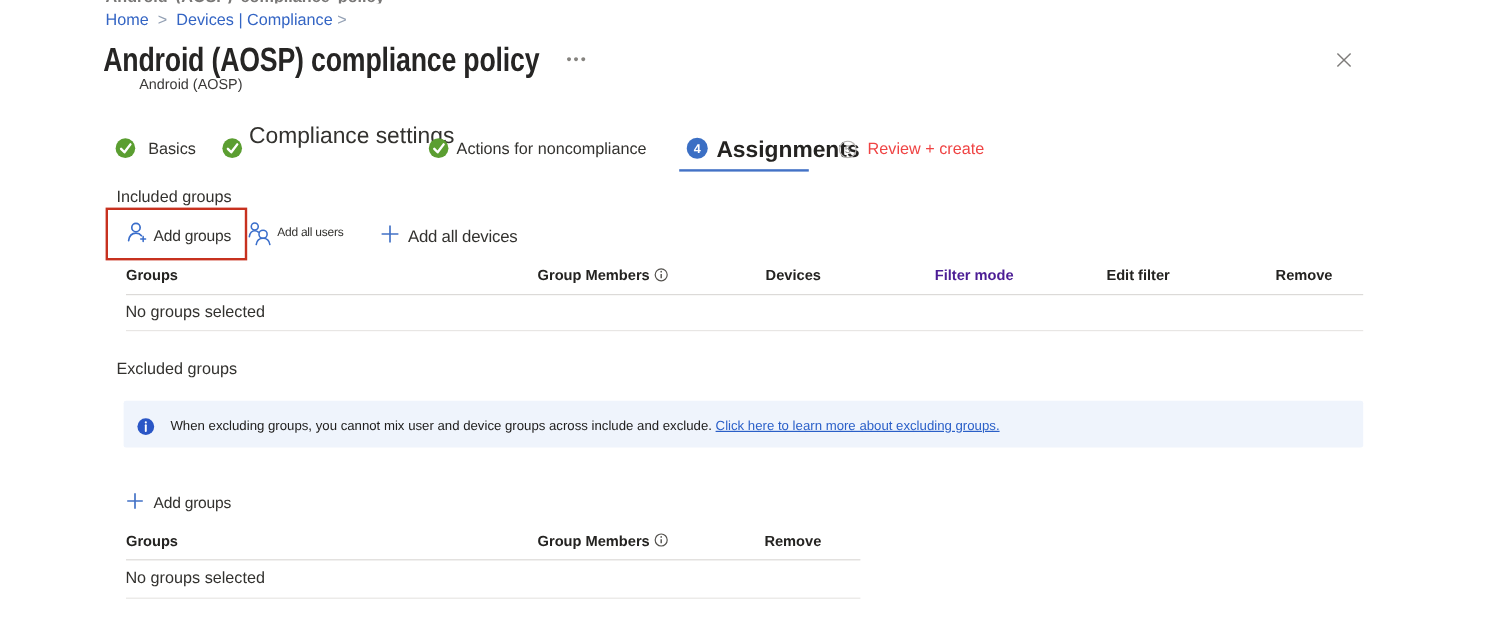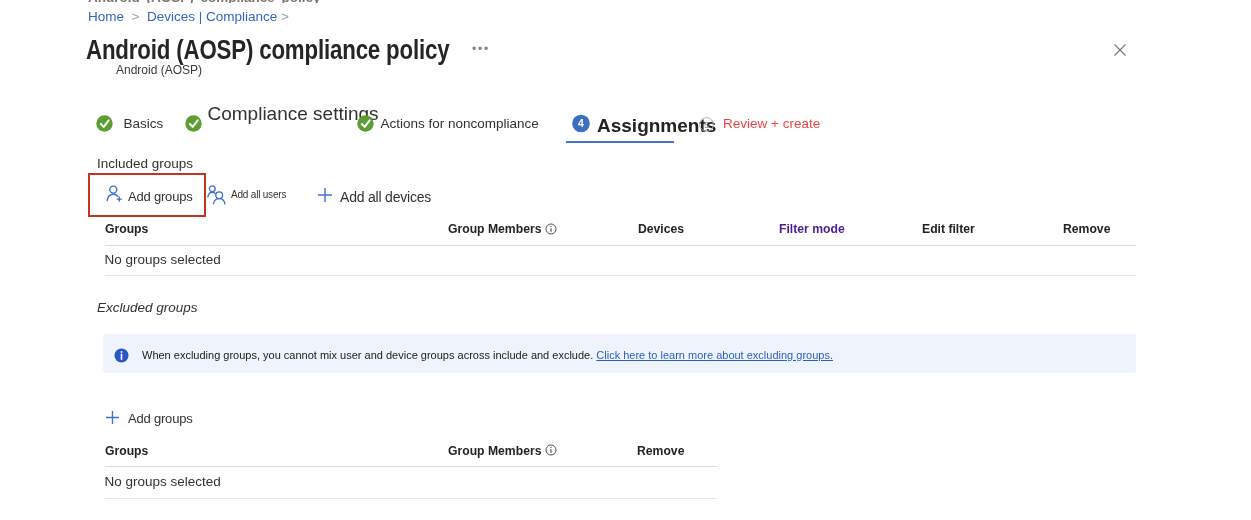--- a/index.html
+++ b/index.html
@@ -94,21 +94,21 @@
     <circle cx="6" cy="3.4" r="0.7" fill="#55534f"></circle>
   </svg>
   <div class="abs" style="left:638px;top:222px;font-size:12.2px;font-weight:bold;color:#242321;">Devices</div>
   <div class="abs" style="left:779px;top:222px;font-size:12.2px;font-weight:bold;color:#4c1d95;">Filter mode</div>
   <div class="abs" style="left:922px;top:222px;font-size:12.2px;font-weight:bold;color:#242321;">Edit filter</div>
   <div class="abs" style="left:1063px;top:222px;font-size:12.2px;font-weight:bold;color:#242321;">Remove</div>
   <div class="hline" style="left:105px;top:245px;width:1031px;"></div>
   <div class="abs dark" style="left:104.5px;top:251.5px;font-size:13.5px;">No groups selected</div>
   <div class="hline" style="left:105px;top:274.5px;width:1031px;background:#e8e6e4;"></div>
 
-  <div class="abs dark" style="left:97px;top:300px;font-size:13.5px;font-style:italic;">Excluded groups</div>
+  <div class="abs dark" style="left:97px;top:300px;font-size:13.5px;">Excluded groups</div>
 
   <div class="abs" style="left:103px;top:334px;width:1033px;height:39px;background:#eff4fc;border-radius:2px;"></div>
   <svg class="abs" style="left:114px;top:347.5px;" width="15" height="15" viewBox="0 0 15 15">
     <circle cx="7.5" cy="7.5" r="7" fill="#2a56c6"></circle>
     <path d="M7.5 6.4 V11.2" stroke="#fff" stroke-width="1.6" stroke-linecap="round"></path>
     <circle cx="7.5" cy="4" r="0.9" fill="#fff"></circle>
   </svg>
   <div class="abs" style="left:142px;top:348.5px;font-size:11px;color:#21201f;white-space:nowrap;">When excluding groups, you cannot mix user and device groups across include and exclude. <a style="color:#2a5fc8;text-decoration:underline;">Click here to learn more about excluding groups.</a></div>
 
   <svg class="abs" style="left:105px;top:410px;" width="15" height="15" viewBox="0 0 15 15">

